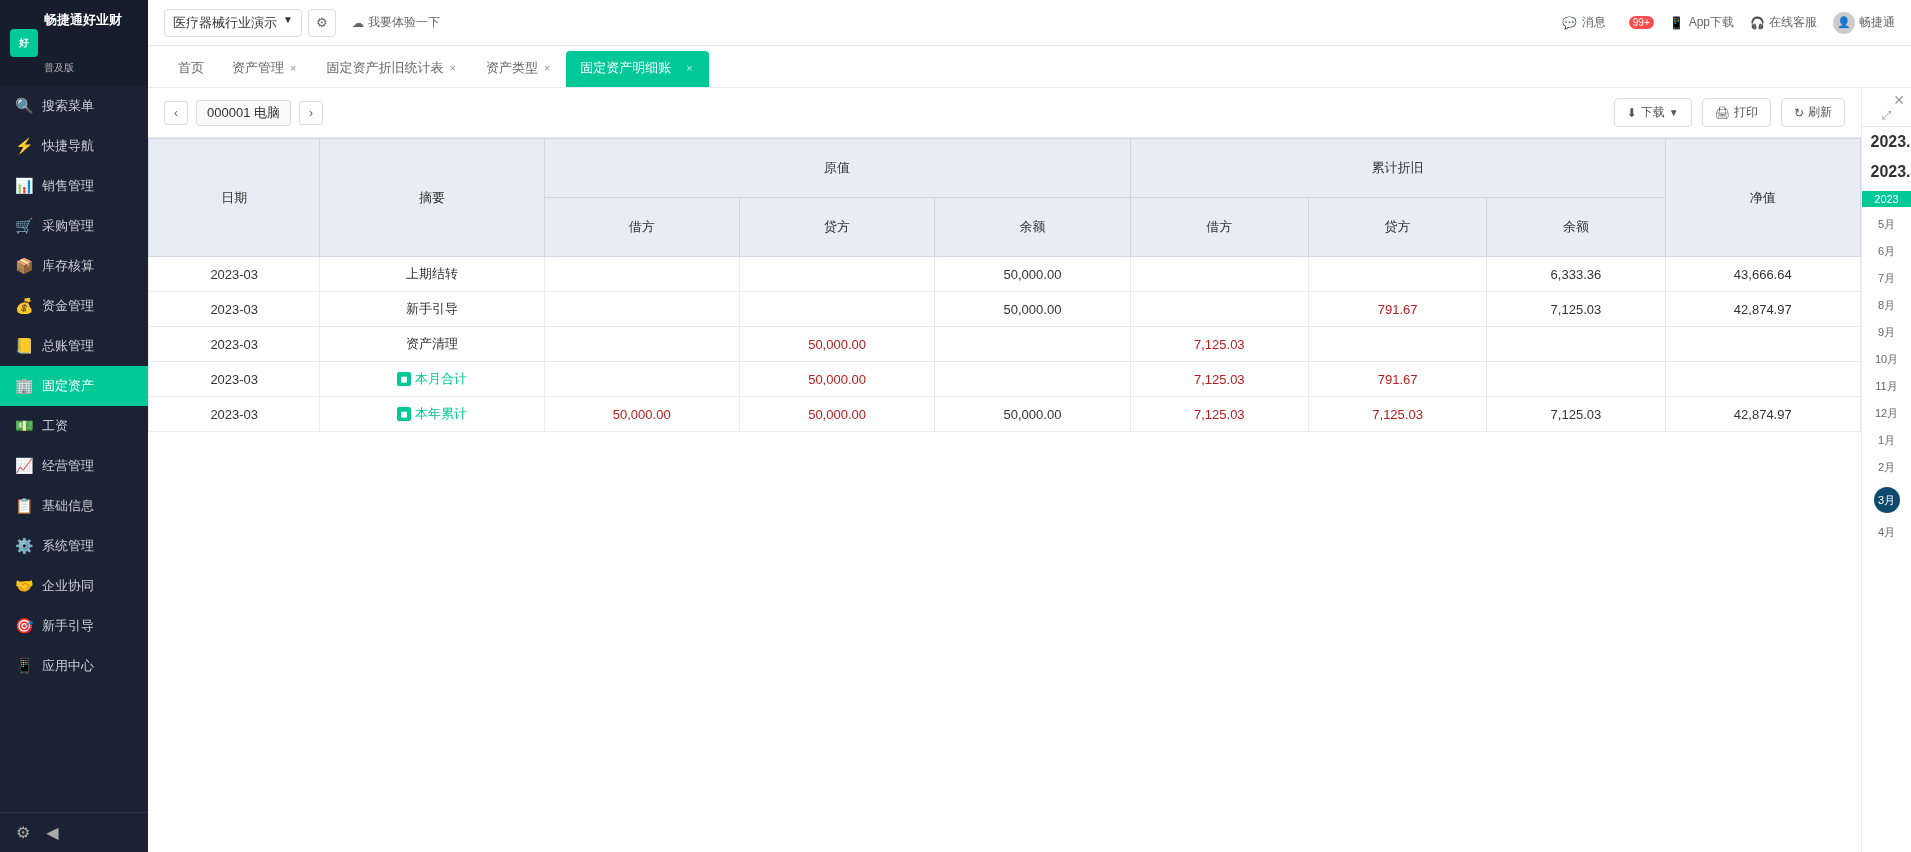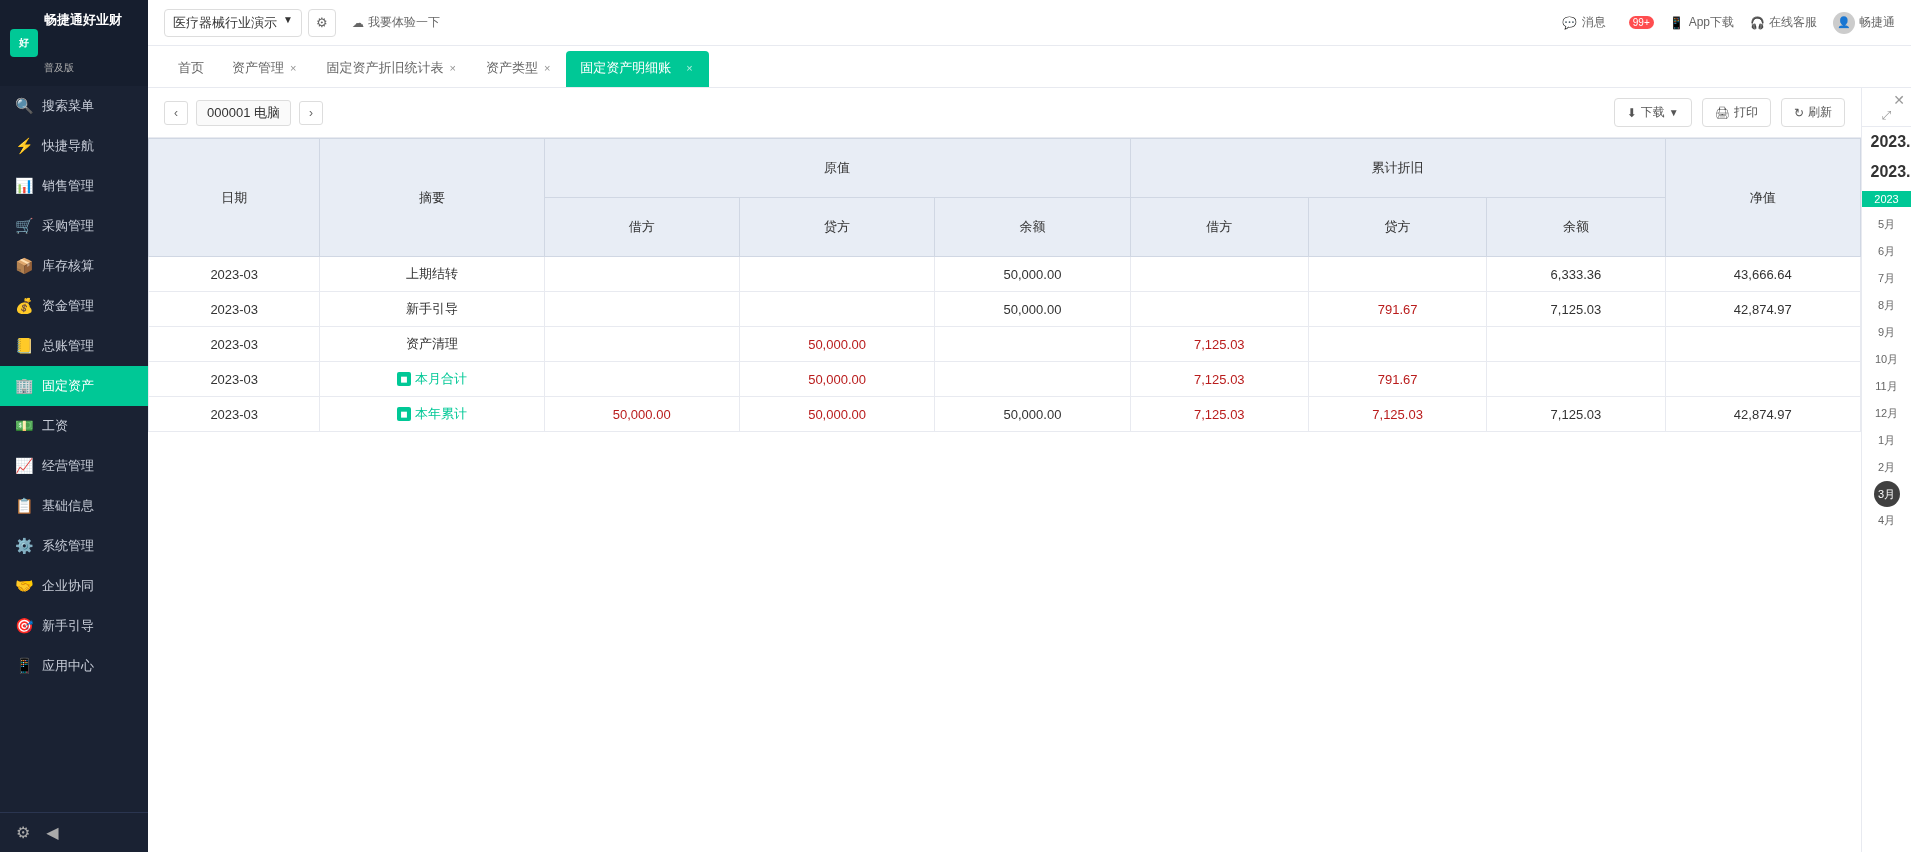--- a/index.html
+++ b/index.html
@@ -246,24 +246,24 @@
       cursor: pointer;
       width: 100%;
       text-align: center;
       color: #666;
     }
     .timeline-year {
       font-size: 16px; font-weight: bold; color: #333;
       padding: 6px 4px; text-align: center; width: 100%; margin-left: 9px;
     }
     .timeline-active {
-      background: #404040; color: #fff !important;
+      background: #0c4a6e; color: #fff !important;
       border-radius: 50%; width: 26px; height: 26px;
       display: flex; align-items: center; justify-content: center;
-      margin: 0 auto; cursor: pointer;
+      margin: 6px auto; cursor: pointer;
     }
     .year-badge {
       background: #00c896; color: #fff;
       border-radius: 4px; padding: 2px 22px;
       font-size: 11px; display: inline-block;
       margin: 4px auto;
     }
   </style>
 </head>
 <body>

